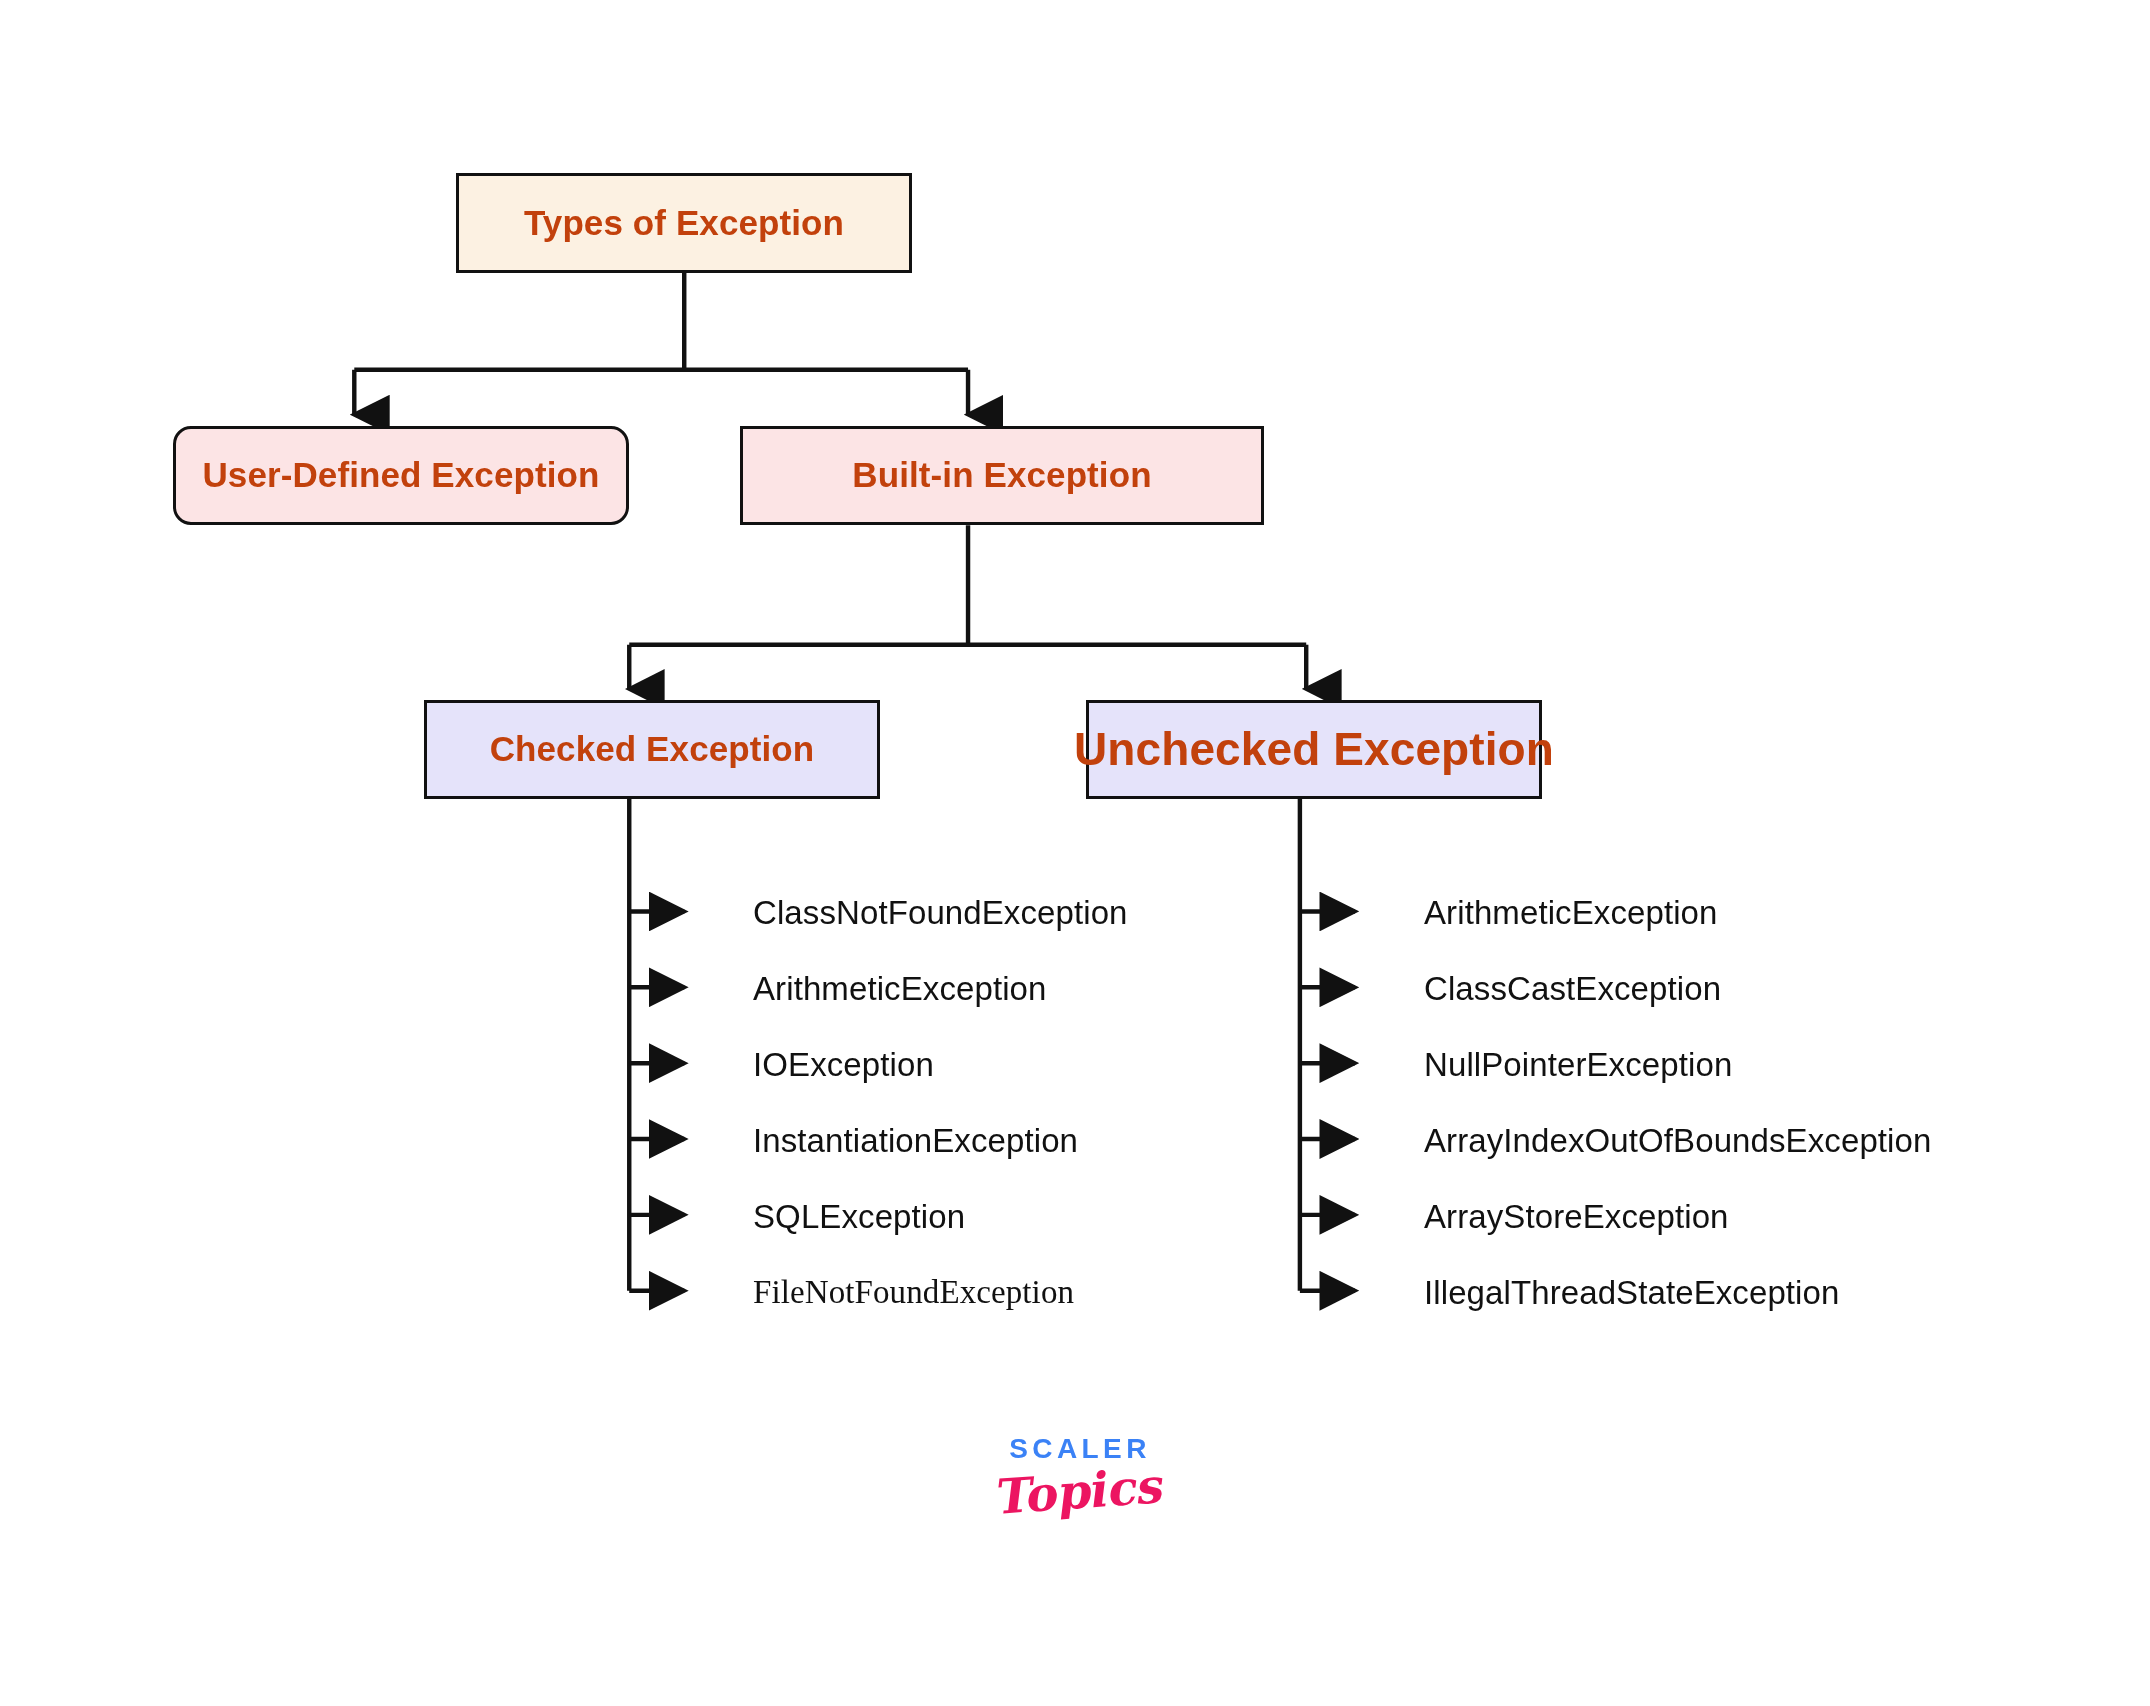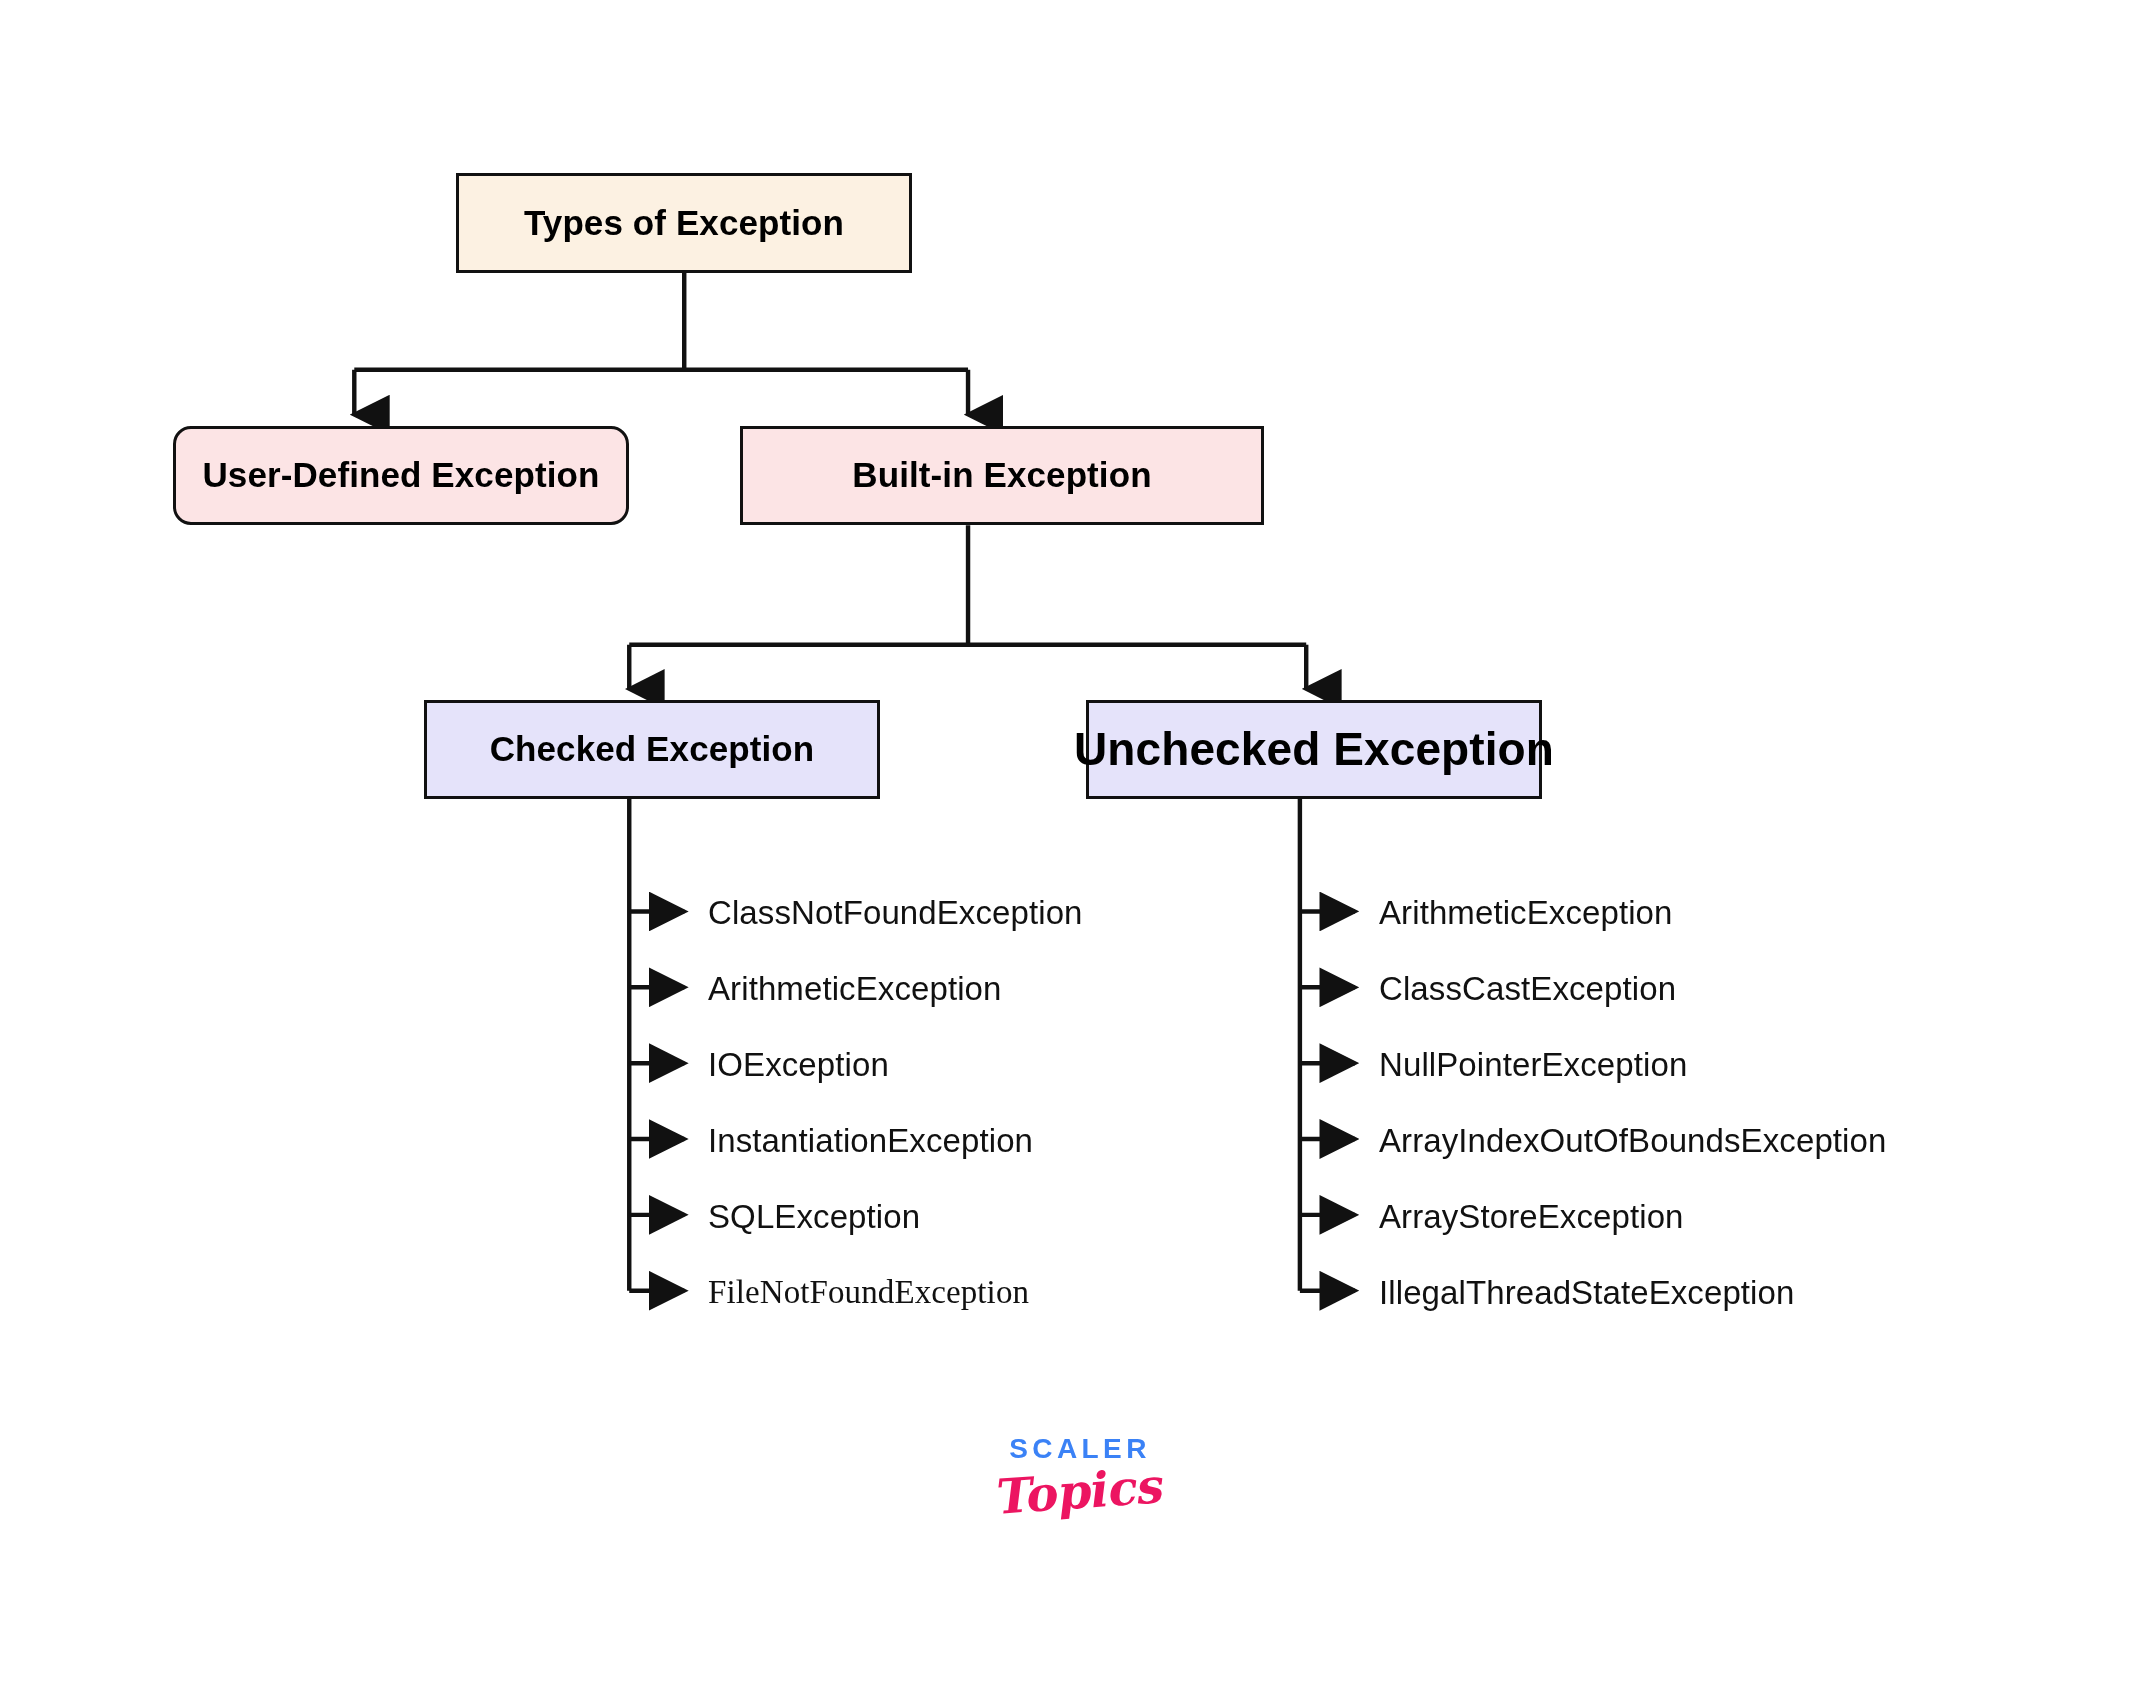--- a/index.html
+++ b/index.html
@@ -37,21 +37,21 @@
     position: absolute;
     box-sizing: border-box;
     border: 3.8px solid #111111;
     display: flex;
     align-items: center;
     justify-content: center;
     text-align: center;
   }
   .node-label {
     font-weight: 700;
-    color: #000000;
+    color: #c2410c;
     letter-spacing: 0.1px;
     line-height: 1.1;
     white-space: nowrap;
   }
 
   #node-root {
     left: 456px;  top: 173px;
     width: 456px; height: 100px;
     background: #FCF1E2;
   }
@@ -91,20 +91,21 @@
     position: absolute;
   }
   .leaf-item {
     position: absolute;
     font-size: 33px;
     color: #111111;
     font-weight: 400;
     white-space: nowrap;
     line-height: 1;
     letter-spacing: 0.1px;
+    margin-left: 45px;
   }
 
   #leaf-list-checked   { left: 708px; top: 885px; }
   #leaf-list-unchecked { left: 1379px; top: 885px; }
 
   
   #logo {
     position: absolute;
     left: 979px;
     top: 1435px;

